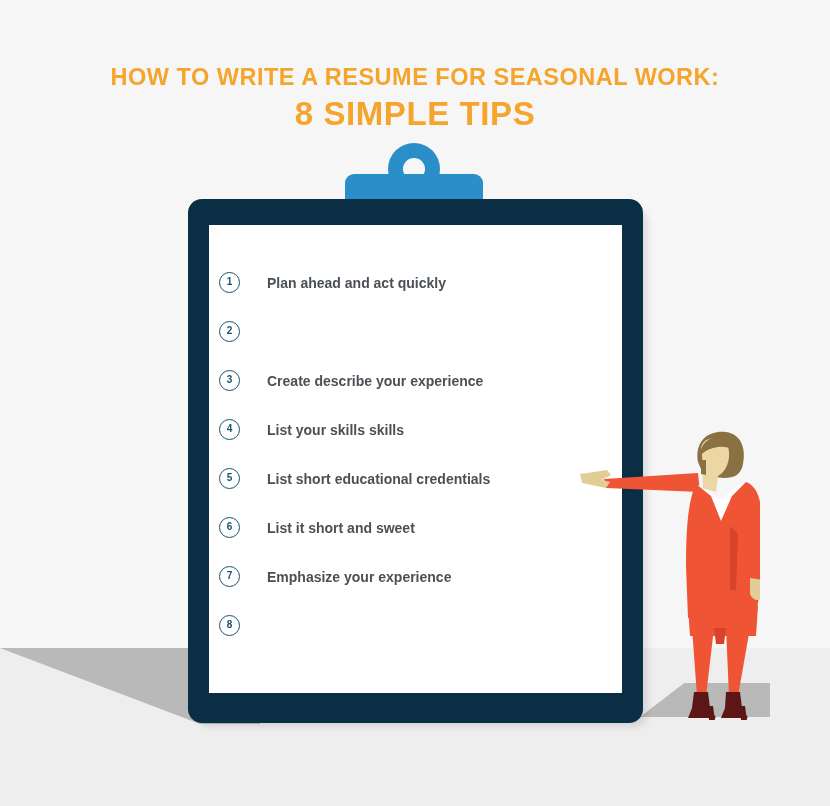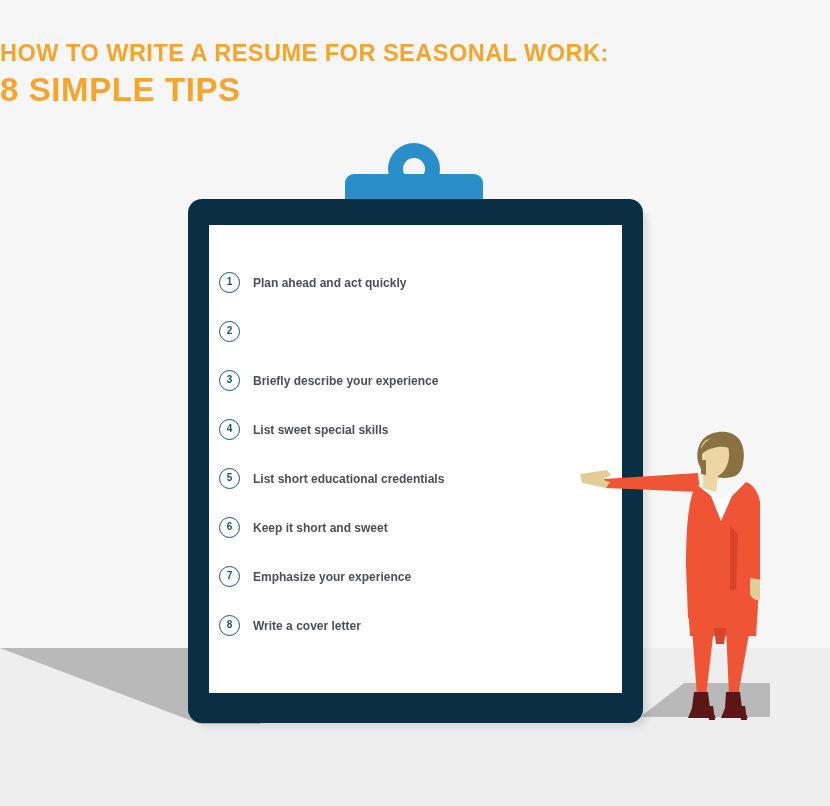--- a/index.html
+++ b/index.html
@@ -28,22 +28,23 @@
     top: 648px;
     width: 830px;
     height: 158px;
     background: #eeeeee;
   }
 
   
   .headline {
     position: absolute;
     left: 0;
-    top: 40px;
+    top: 64px;
     width: 830px;
+    text-align: center;
     color: #f5a42c;
     font-weight: bold;
     letter-spacing: 0.4px;
     line-height: 1.12;
     user-select: none;
   }
   .headline .line1 {
     display: block;
     font-size: 23.5px;
     letter-spacing: 0.5px;
@@ -168,22 +169,22 @@
     border: 1.6px solid #14546e;
     border-radius: 50%;
     color: #14546e;
     font-size: 10px;
     font-weight: bold;
     line-height: 18px;
     text-align: center;
     box-sizing: border-box;
   }
   .tip-text {
-    margin-left: 13px;
-    font-size: 12px;
+    margin-left: 27px;
+    font-size: 14px;
     font-weight: bold;
     color: #4a5055;
     white-space: nowrap;
   }
 
   
   .figure {
     position: absolute;
     left: 580px;
     top: 430px;
@@ -225,46 +226,45 @@
       <div class="tip-num">1</div>
       <div class="tip-text">Plan ahead and act quickly</div>
     </div>
 
     <div class="tip-row">
       <div class="tip-num">2</div>
     </div>
 
     <div class="tip-row">
       <div class="tip-num">3</div>
-      <div class="tip-text">Briefly describe your experience</div>
+      <div class="tip-text">Create describe your experience</div>
     </div>
 
     <div class="tip-row">
       <div class="tip-num">4</div>
-      <div class="tip-text">List sweet special skills</div>
+      <div class="tip-text">List your skills skills</div>
     </div>
 
     <div class="tip-row">
       <div class="tip-num">5</div>
       <div class="tip-text">List short educational credentials</div>
     </div>
 
     <div class="tip-row">
       <div class="tip-num">6</div>
-      <div class="tip-text">Keep it short and sweet</div>
+      <div class="tip-text">List it short and sweet</div>
     </div>
 
     <div class="tip-row">
       <div class="tip-num">7</div>
       <div class="tip-text">Emphasize your experience</div>
     </div>
 
     <div class="tip-row">
       <div class="tip-num">8</div>
-      <div class="tip-text">Write a cover letter</div>
     </div>
 
   </div>
 
   <div class="figure">
     <svg class="fig-svg" width="180" height="295" viewBox="0 0 180 295">
 
       <path d="M24 49 L118 43 L120 62 L26 58 Z" fill="#ef5434"></path>
 
       <path d="M0 44 L27 40 L31 45 L22 50 L30 52 L26 58 L2 53 Z" fill="#e3cd96"></path>

